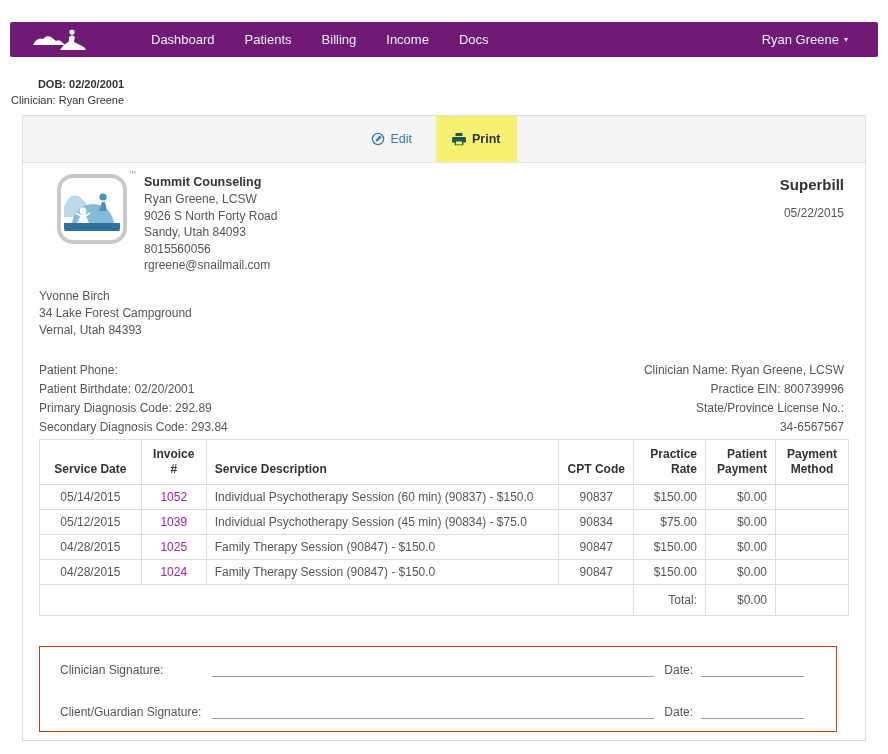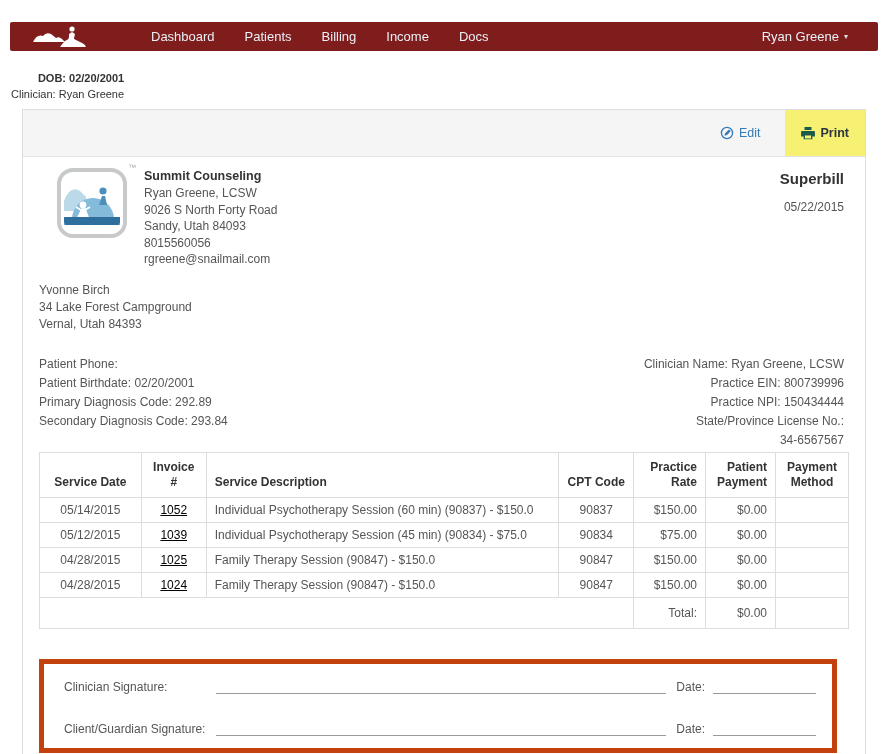--- a/index.html
+++ b/index.html
@@ -1,21 +1,21 @@
 <!DOCTYPE html>
 <html><head>
 <meta charset="utf-8">
 <style>
   * { box-sizing: border-box; margin: 0; padding: 0; }
   html,body { width: 888px; height: 754px; background: #fff; overflow: hidden; }
   body { font-family: "Liberation Sans", sans-serif; color: #555; }
 
   
   .navbar {
-    margin: 22px 10px 16px 10px; height: 29px; background: #7f1d1d;
+    margin: 22px 10px 16px 10px; height: 35px; background: #701a75;
     display: flex; align-items: center; border-radius: 2px;
   }
   .brand { margin-left: 22px; display: flex; align-items: center; cursor: pointer; }
   .nav-items { display: flex; margin-left: 48px; }
   .nav-item {
     color: #e9f0f6; font-size: 13px; text-decoration: none;
     padding: 0 15px; line-height: 35px; cursor: pointer;
   }
   .nav-user {
     margin-left: auto; margin-right: 30px; color: #e9f0f6; font-size: 13px;
@@ -29,21 +29,21 @@
   .bc-link { color: #3f81b0; text-decoration: none; cursor: pointer; }
   .bc-sep { color: #6d9cbf; margin: 0 7px; }
   .bc-current { color: #6f6f6f; }
   .patient-summary { text-align: right; font-size: 11px; color: #333; line-height: 16px; padding-top: 3px; }
   .patient-summary .dob { font-weight: bold; }
 
   
   .panel { margin: 7px 22px 0 22px; border: 1px solid #ddd; background: #fff; }
   .panel-toolbar {
     background: #f5f5f5; border-bottom: 1px solid #e3e3e3; height: 47px;
-    display: flex; justify-content: flex-end; align-items: stretch;
+    display: flex; justify-content: center; align-items: stretch;
   }
   .edit-btn {
     color: #337ab7; font-size: 12.5px; display: flex; align-items: center; gap: 5px;
     margin-right: 24px; cursor: pointer; text-decoration: none;
   }
   .print-wrap { background: #f7f173; display: flex; align-items: center; padding: 0 16px; }
   .print-btn {
     color: #2b3440; font-size: 12.5px; font-weight: bold; display: flex; align-items: center; gap: 6px;
     cursor: pointer; text-decoration: none;
   }
@@ -64,27 +64,27 @@
   
   .patient-block { margin-top: 14px; line-height: 17px; color: #555; }
   .details-row { display: flex; justify-content: space-between; margin-top: 22px; line-height: 19px; }
   .details-right { text-align: right; padding-right: 5px; }
 
   
   table { width: 100%; border-collapse: collapse; margin-top: 2px; font-size: 12px; }
   th, td { border: 1px solid #ddd; padding: 5px 8px; color: #555; }
   thead th { font-weight: bold; color: #333; vertical-align: bottom; line-height: 15px; padding: 7px 8px; }
   .al { text-align: left; } .ac { text-align: center; } .ar { text-align: right; }
-  .invoice-link { color: #000000; text-decoration: underline; cursor: pointer; }
+  .invoice-link { color: #a21caf; cursor: pointer; }
   .total-row td { padding: 8px; }
   col.c1{width:102px} col.c2{width:65px} col.c3{width:355px} col.c4{width:75px}
   col.c5{width:72px} col.c6{width:70px} col.c7{width:73px}
 
   
-  .signature-box { border: 5px solid #c2410c; margin: 30px 12px 0 0; padding: 16px 16px 12px 20px; }
+  .signature-box { border: 1px solid #c2410c; margin: 30px 12px 0 0; padding: 16px 32px 12px 20px; }
   .sig-row { display: flex; align-items: flex-end; font-size: 12px; color: #555; }
   .sig-row + .sig-row { margin-top: 28px; }
   .sig-label { width: 152px; flex: none; }
   .sig-line { flex: 1; border-bottom: 1px solid #9a9a9a; height: 14px; }
   .date-label { margin-left: 10px; margin-right: 8px; }
   .date-line { width: 103px; flex: none; border-bottom: 1px solid #9a9a9a; height: 14px; }
 </style>
 </head>
 <body>
 
@@ -188,21 +188,20 @@
     <div class="details-row">
       <div class="details-left">
         <div>Patient Phone:</div>
         <div>Patient Birthdate: 02/20/2001</div>
         <div>Primary Diagnosis Code: 292.89</div>
         <div>Secondary Diagnosis Code: 293.84</div>
       </div>
       <div class="details-right">
         <div>Clinician Name: Ryan Greene, LCSW</div>
         <div>Practice EIN: 800739996</div>
-        <div>Practice NPI: 150434444</div>
         <div>State/Province License No.:</div>
         <div>34-6567567</div>
       </div>
     </div>
 
     <table>
       <colgroup>
         <col class="c1">
           <col class="c2">
           <col class="c3">

